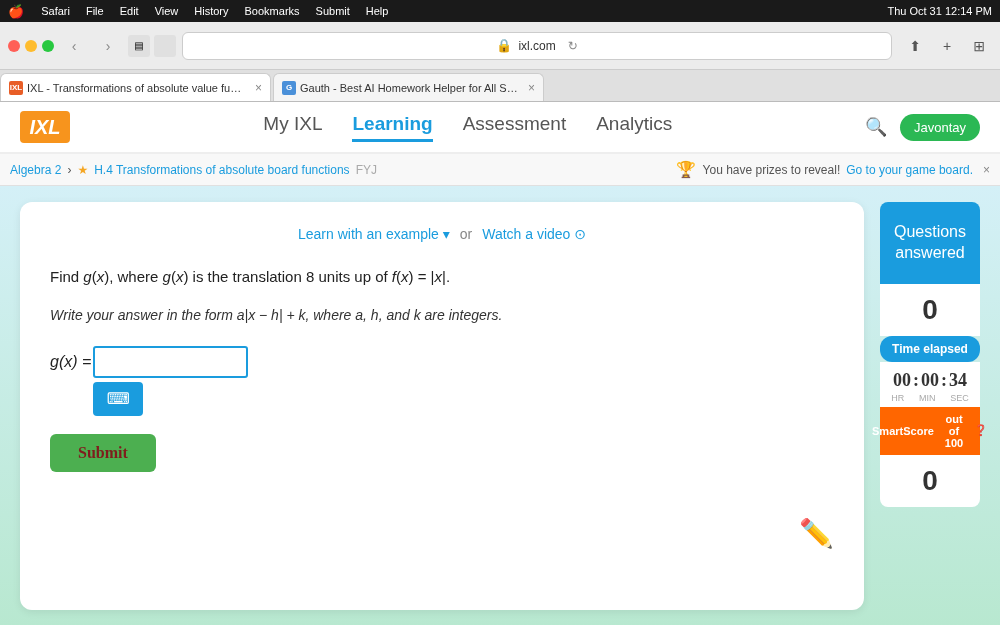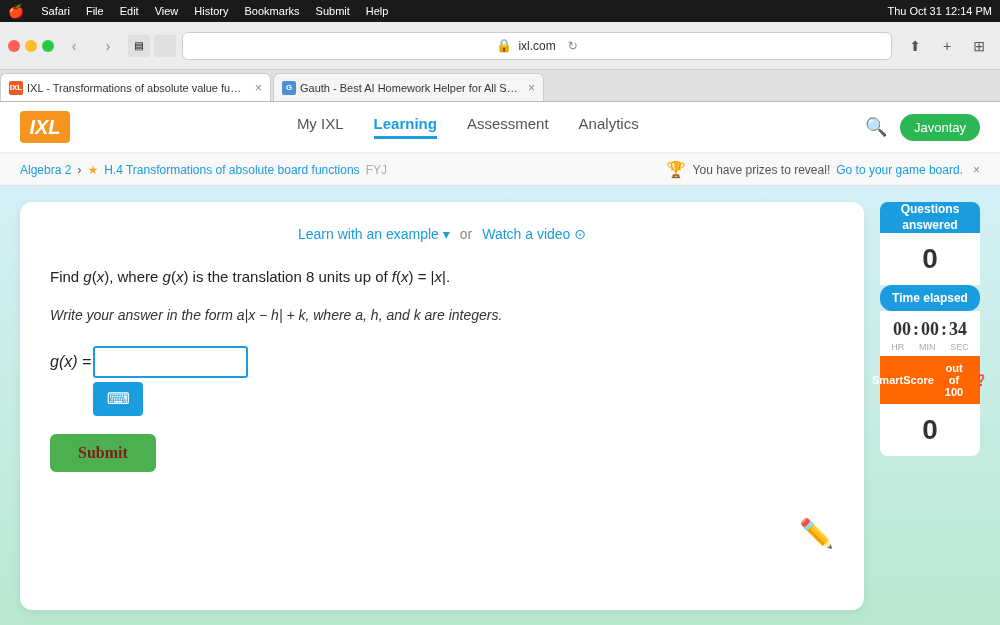--- a/index.html
+++ b/index.html
@@ -98,40 +98,40 @@
       border-radius: 4px;
       display: flex;
       align-items: center;
       justify-content: center;
       color: #fff;
       font-weight: 900;
       font-size: 20px;
       font-style: italic;
     }
     .site-nav { display: flex; gap: 30px; flex: 1; justify-content: center; }
-    .nav-link { font-size: 15px; color: #555; text-decoration: none; cursor: pointer; }
+    .nav-link { font-size: 19px; color: #555; text-decoration: none; cursor: pointer; }
     .nav-link.active { color: #1a9cde; border-bottom: 3px solid #1a9cde; padding-bottom: 4px; font-weight: 600; }
     .site-header-right { display: flex; align-items: center; gap: 12px; }
     .search-icon-btn { color: #555; font-size: 18px; }
     .avatar-btn {
       background: #2bb854;
       color: #fff;
       border-radius: 20px;
       padding: 6px 14px;
       font-size: 13px;
       font-weight: 400;
     }
 
     
     .breadcrumb-bar {
       height: 32px;
       background: #f8f8f8;
       display: flex;
       align-items: center;
-      padding: 0 20px;
+      padding: 0 10px;
       border-bottom: 1px solid #e0e0e0;
       font-size: 12px;
       color: #555;
       gap: 6px;
     }
     .breadcrumb-link { color: #1a9cde; text-decoration: none; }
     .breadcrumb-star { color: #f5a623; }
     .prize-banner {
       margin-left: auto;
       display: flex;
@@ -259,23 +259,23 @@
       width: 100px;
       display: flex;
       flex-direction: column;
       gap: 0;
     }
     .qa-box {
       background: #1a9cde;
       color: #fff;
       border-radius: 8px 8px 0 0;
       text-align: center;
-      padding: 0 6px;
-      font-size: 12px;
-      font-weight: 700;
+      padding: 20px 6px;
+      font-size: 16px;
+      font-weight: 400;
       line-height: 1.3;
     }
     .qa-count {
       background: #fff;
       text-align: center;
       font-size: 28px;
       font-weight: bold;
       color: #333;
       padding: 10px 0;
     }

